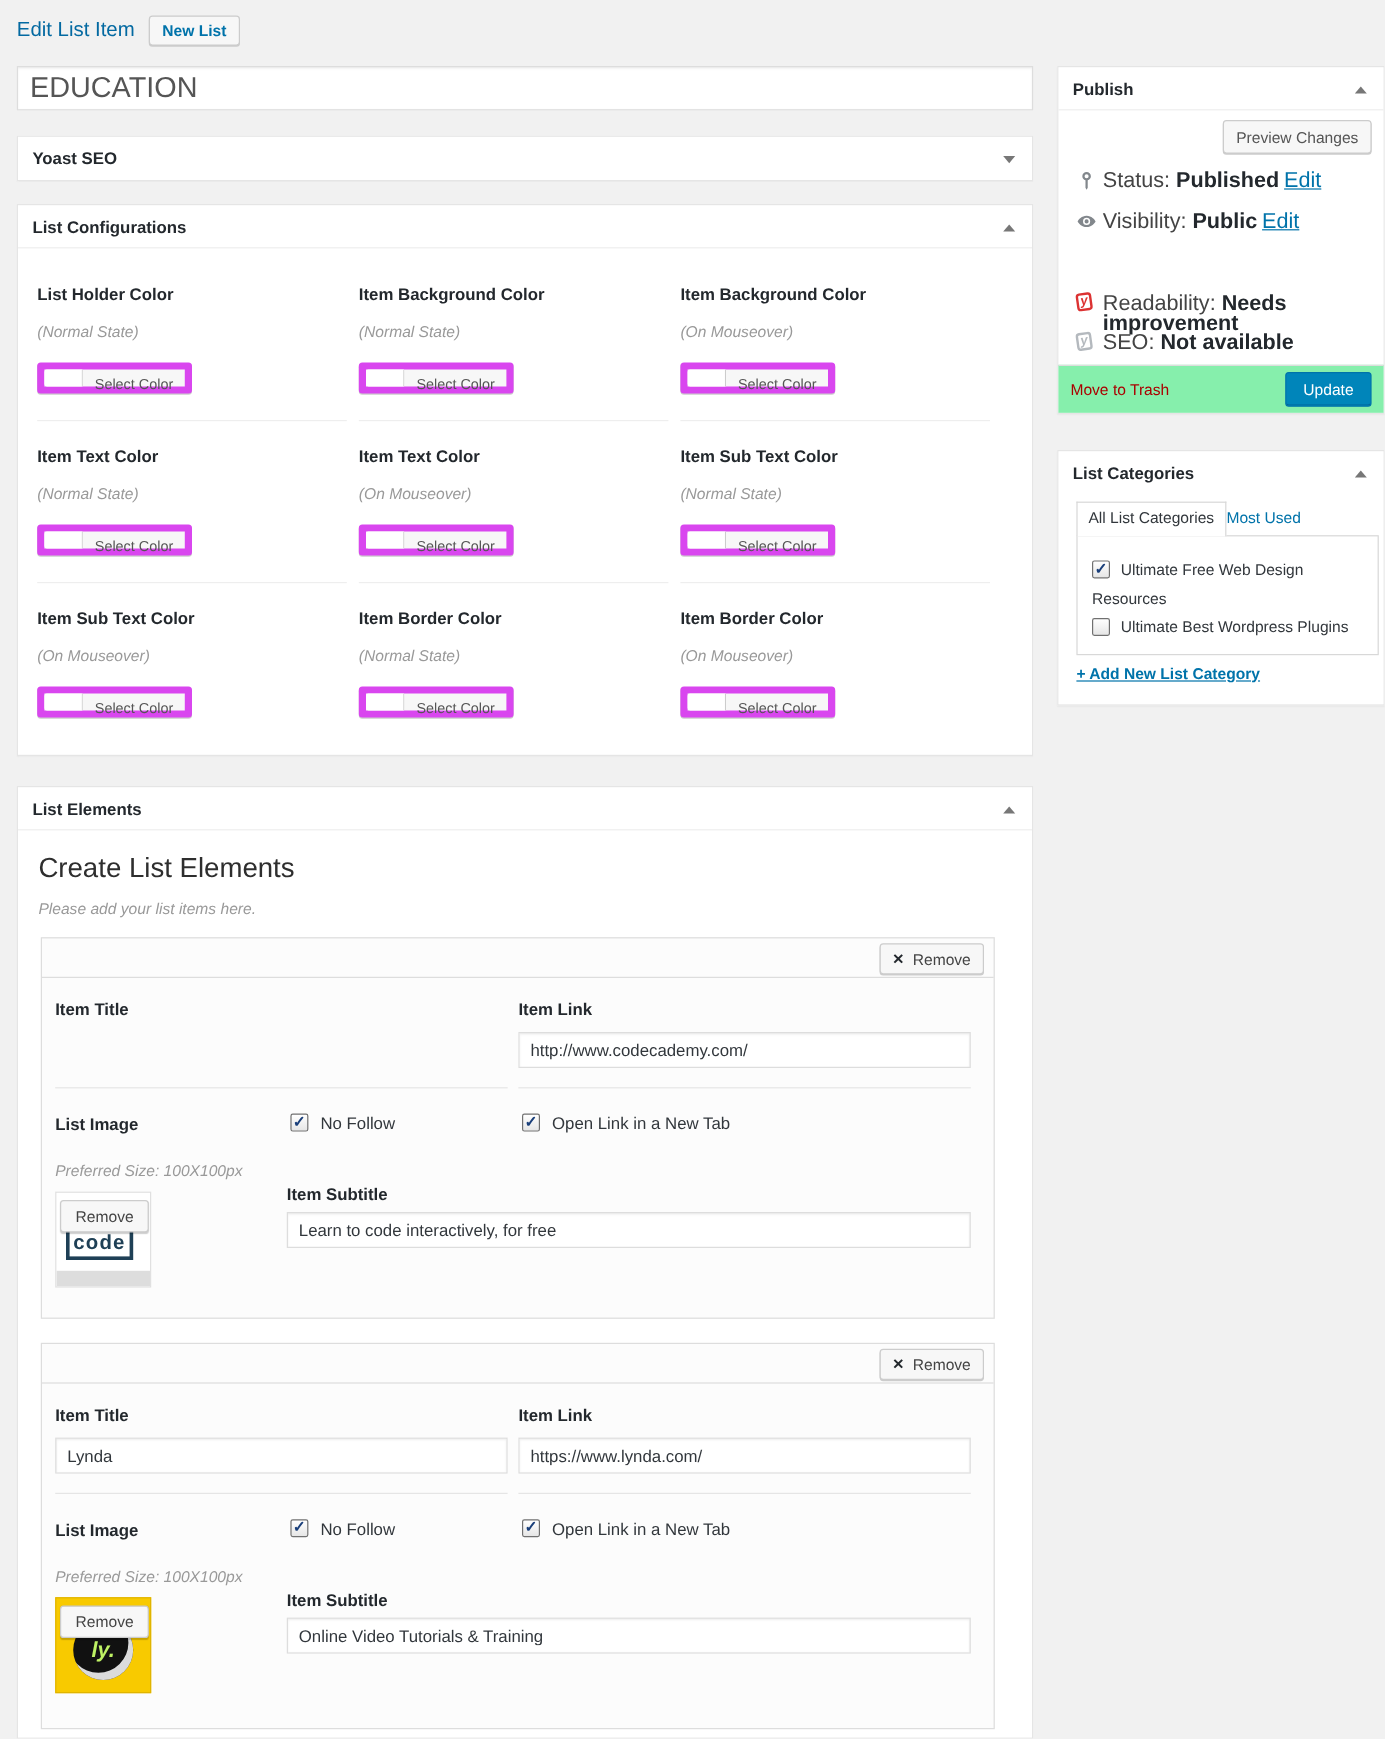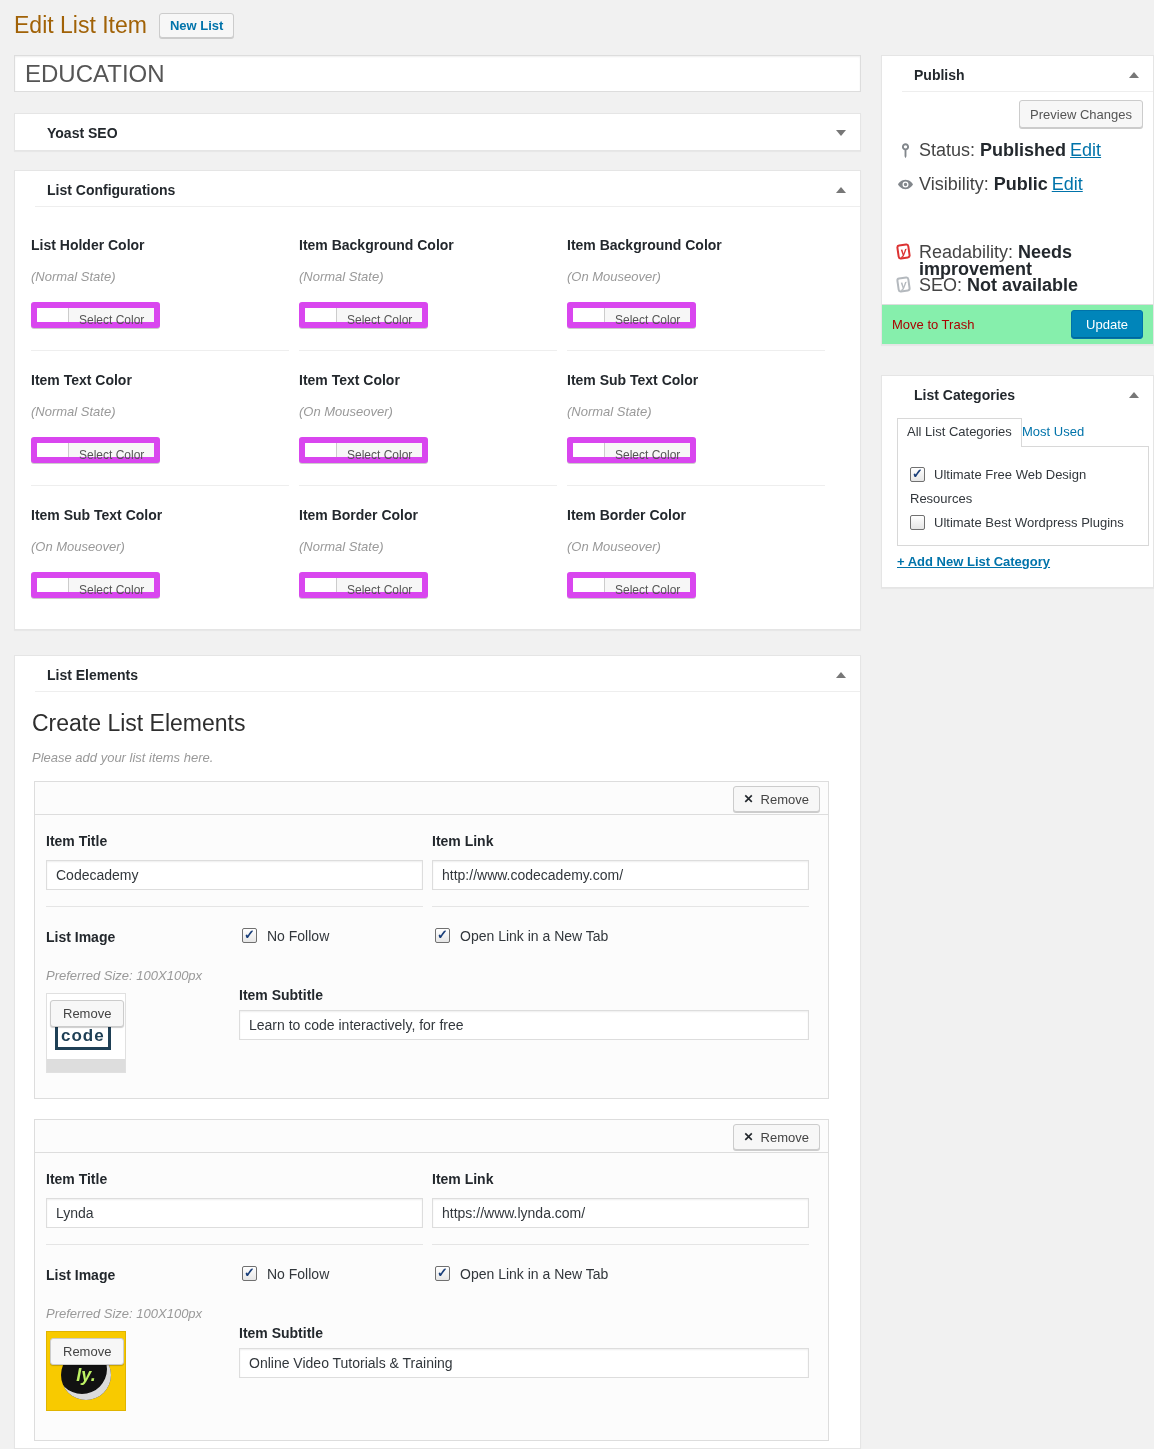--- a/index.html
+++ b/index.html
@@ -1,30 +1,30 @@
 <!DOCTYPE html>
 <html><head>
 <meta charset="utf-8">
 <style>
   * { margin:0; padding:0; box-sizing:border-box; }
   body { font-family:"Liberation Sans", sans-serif; background:#f1f1f1; }
   #page { position:relative; width:1154px; height:1449px; background:#f1f1f1; overflow:hidden; color:#32373c; }
 
   
   .panel { position:absolute; background:#fff; border:1px solid #e5e5e5; box-shadow:0 1px 1px rgba(0,0,0,.04); }
-  .panel-header { position:relative; height:36px; padding:10px 12px;margin-left:20px; }
+  .panel-header { position:relative; height:36px; padding:10px 12px; }
   .panel-header .panel-title { font-size:14px; font-weight:bold; color:#23282d; }
   .panel-header.bordered { border-bottom:1px solid #eee; }
   .toggle { position:absolute; right:14px; top:16px; width:0; height:0; cursor:pointer; }
   .toggle.up { border-left:5px solid transparent; border-right:5px solid transparent; border-bottom:6px solid #777; }
   .toggle.down { border-left:5px solid transparent; border-right:5px solid transparent; border-top:6px solid #777; }
 
   
   #page-heading { position:absolute; left:14px; top:8px; height:34px; display:flex; align-items:center; }
-  #page-heading h1 { font-size:23px; font-weight:400; color:#a16207; line-height:30px; }
+  #page-heading h1 { font-size:17px; font-weight:400; color:#0369a1; line-height:30px; }
   .page-title-action { display:inline-block; margin-left:12px; padding:4px 10px; font-size:13px; font-weight:600; color:#0073aa; background:#f7f7f7; border:1px solid #cccccc; border-radius:3px; box-shadow:0 1px 0 #ccc; cursor:pointer; text-decoration:none; }
 
   
   #title-input { position:absolute; left:14px; top:55px; width:847px; height:37px; border:1px solid #ddd; box-shadow:inset 0 1px 2px rgba(0,0,0,.07); background:#fff; font-family:"Liberation Sans", sans-serif; font-size:24px; color:#555; padding:2px 10px; outline:none; }
 
   
   #yoast-panel { left:14px; top:113px; width:847px; height:38px; }
 
   
   #config-panel { left:14px; top:170px; width:847px; height:460px; }
@@ -205,21 +205,20 @@
 
     <div class="item-box one">
       <div class="item-box-header">
         <button class="remove-btn">
             <i class="x-icon"></i>
             <span>Remove</span>
           </button>
       </div>
       <div class="fld-label" style="left:11px; top:50px;">Item Title</div>
       <div class="fld-label" style="left:397px; top:50px;">Item Link</div>
-      <input class="txt-input" style="left: 11px; top: 78px; width: 377px;" type="text" value="Codecademy">
       <input class="txt-input" style="left: 397px; top: 78px; width: 377px;" type="text" value="http://www.codecademy.com/">
       <div class="hsep" style="left:11px; top:124px; width:377px;"></div>
       <div class="hsep" style="left:397px; top:124px; width:377px;"></div>
       <div class="fld-label" style="left:11px; top:146px;">List Image</div>
       <span class="cb checked" style="left:207px; top:146px;"></span>
       <span class="cb-label" style="left:232px; top:146px;">No Follow</span>
       <span class="cb checked" style="left:400px; top:146px;"></span>
       <span class="cb-label" style="left:425px; top:146px;">Open Link in a New Tab</span>
       <div class="italic-note" style="left:11px; top:186px;">Preferred Size: 100X100px</div>
       <div class="fld-label" style="left:204px; top:204px;">Item Subtitle</div>

